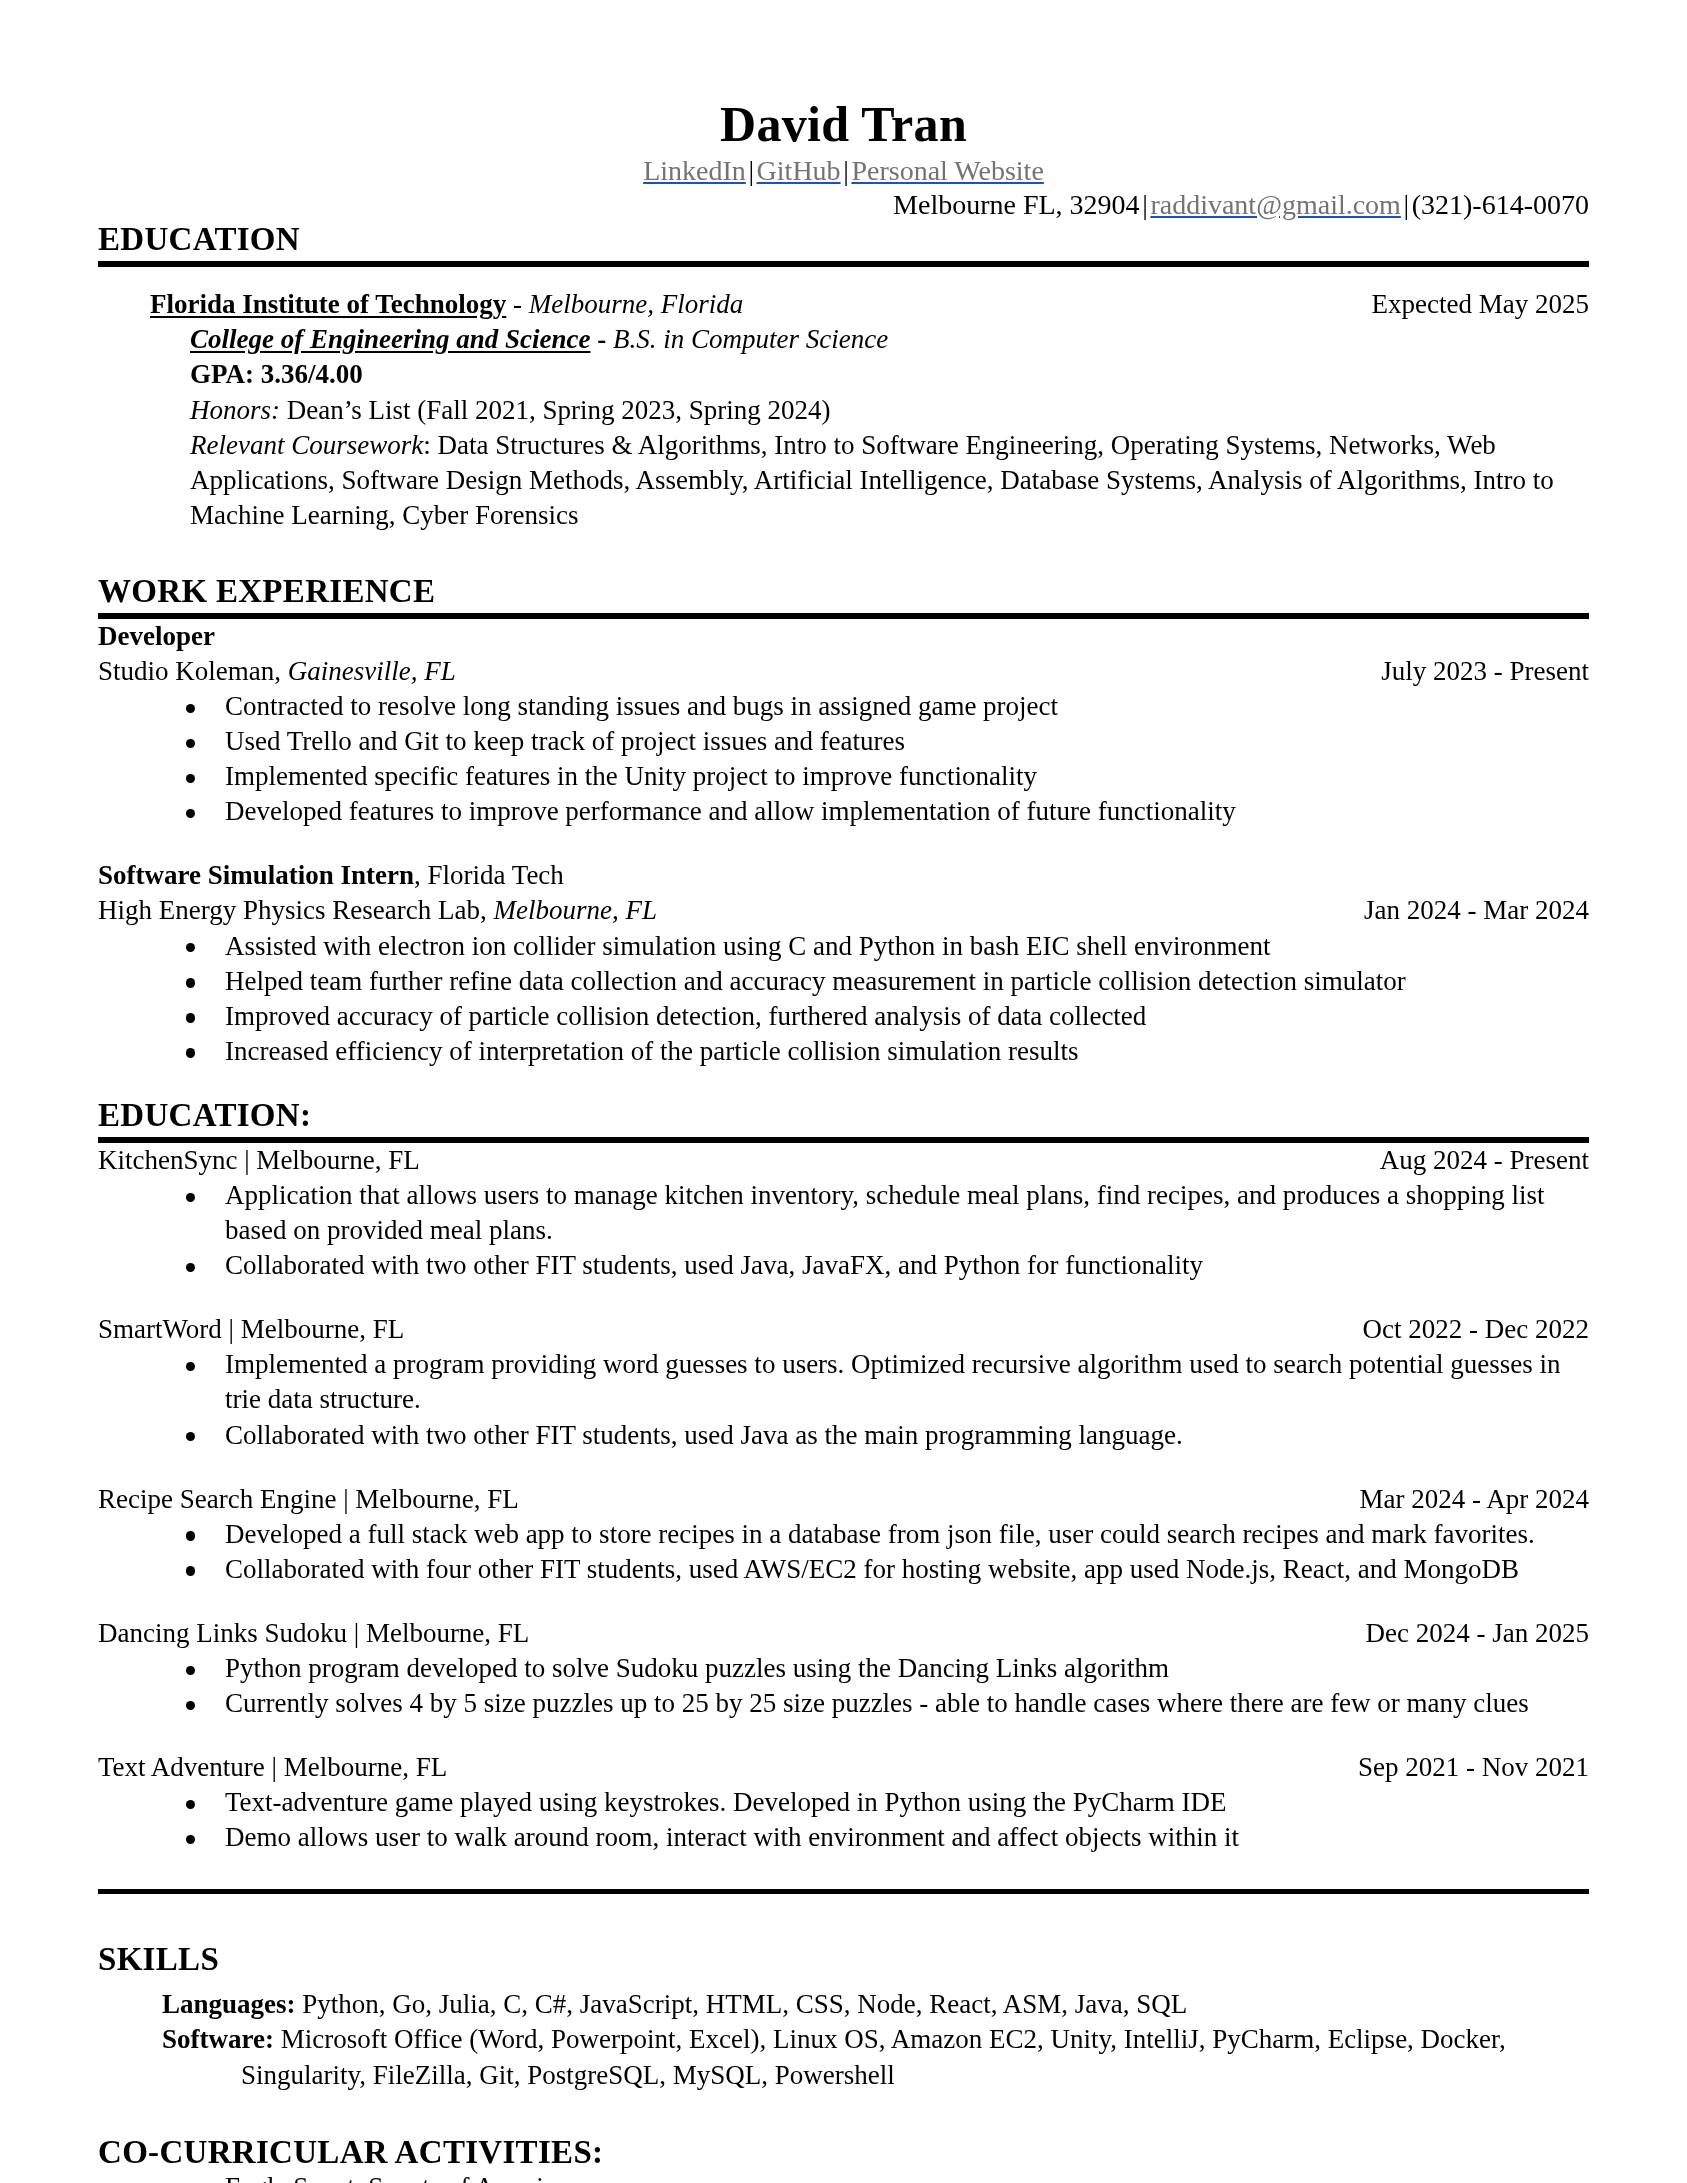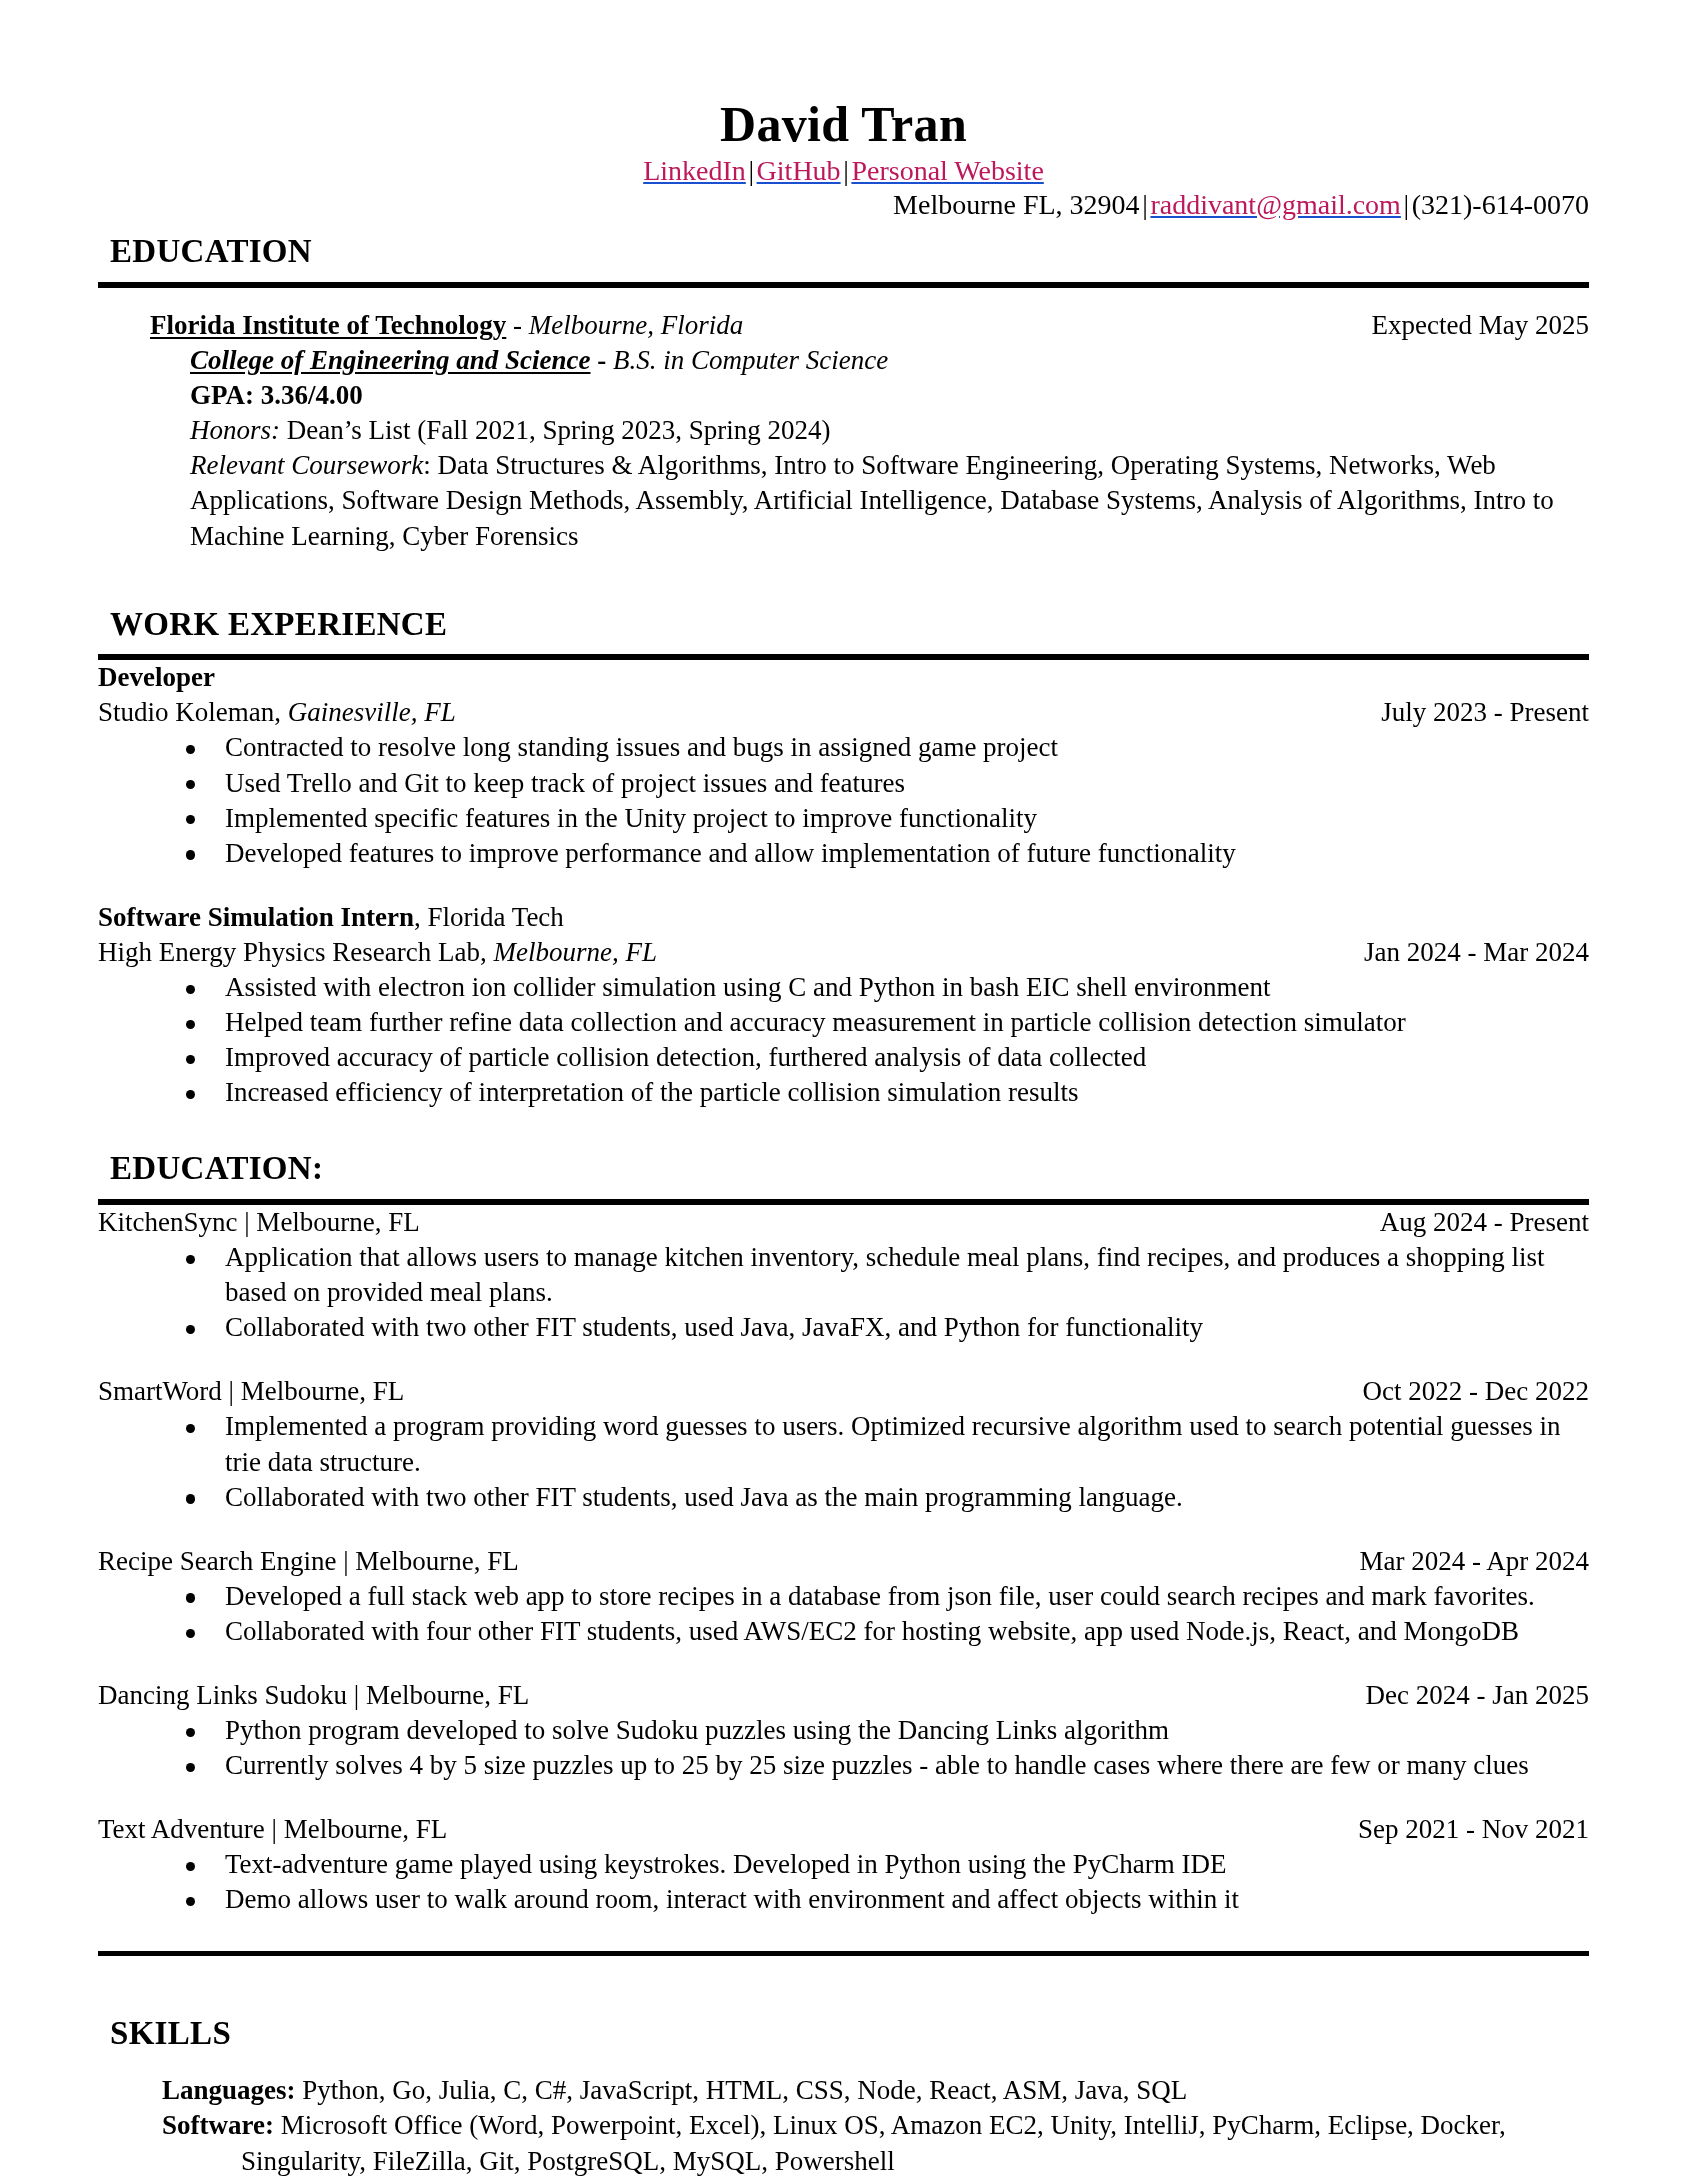--- a/index.html
+++ b/index.html
@@ -37,33 +37,33 @@
     line-height: 1.22;
     margin: 0;
   }
   .contact-line {
     font-size: 28px;
     line-height: 1.22;
     margin: 0;
     text-align: right;
   }
   a.link {
-    color: #be185d;
+    color: #737373;
     text-decoration-color: #1a4fd0;
     text-underline-offset: 2px;
   }
   .sep { color: #000000; padding: 0 2.6px; }
 
   
   .section-title {
     font-size: 33px;
     font-weight: bold;
     letter-spacing: 0.3px;
     line-height: 1.08;
-    margin: 12px;
+    margin: 0;
   }
   .rule {
     border: 0;
     border-top: 6px solid #000000;
     margin: 3.3px 0 0 0;
     width: 100%;
   }
   .rule.thin { border-top-width: 5.3px; }
 
   

